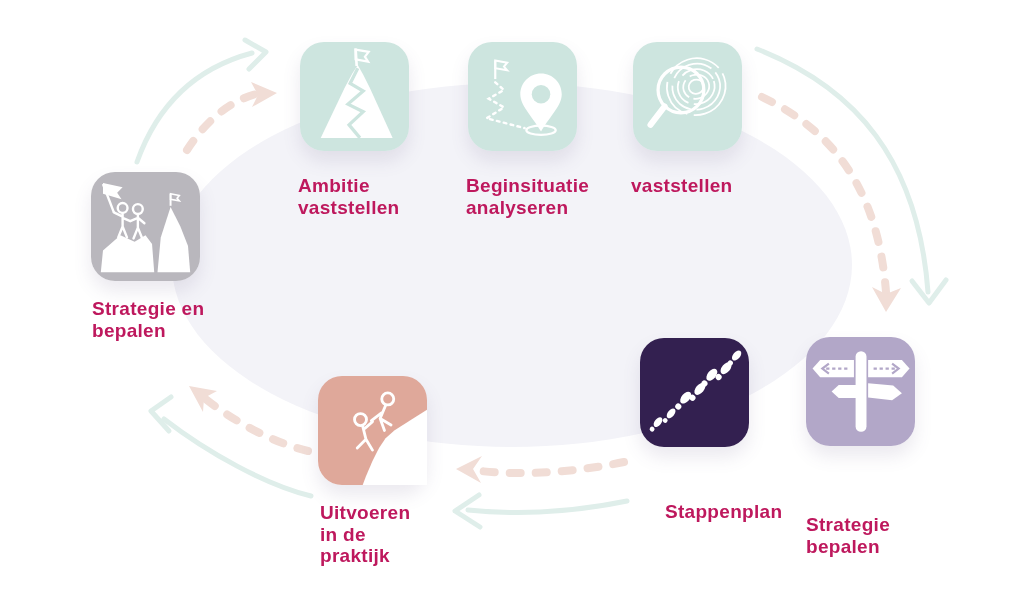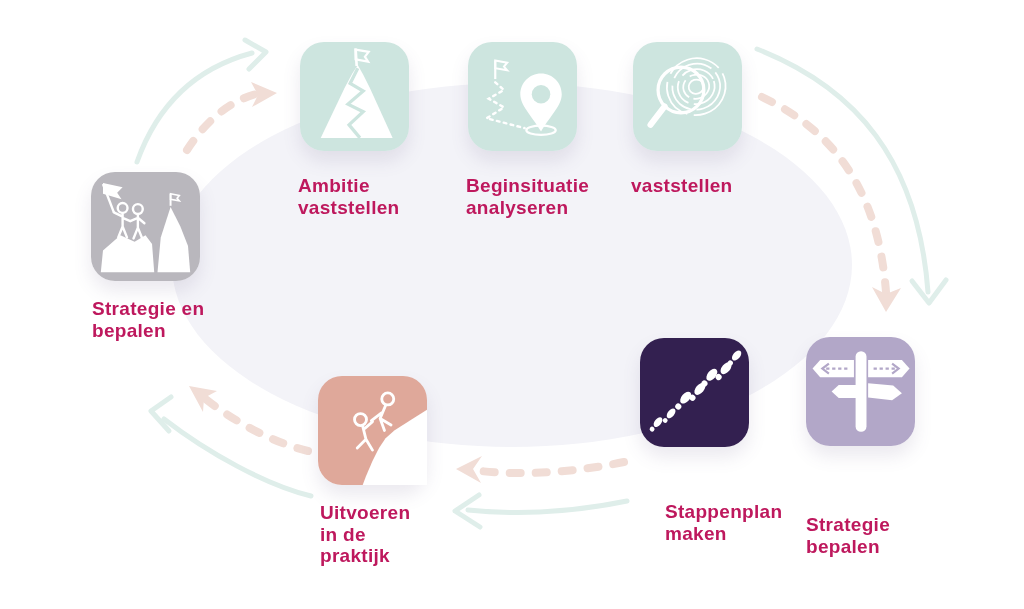--- a/index.html
+++ b/index.html
@@ -145,21 +145,20 @@
           </g>
         <g transform="translate(87 18) rotate(40) scale(0.85)">
             <ellipse cx="0" cy="-3" rx="3.8" ry="6.4"></ellipse>
             <circle cx="0" cy="7.6" r="2.8"></circle>
           </g>
       </g>
     </svg>
   </div>
   <div class="label" style="left:665px;top:466px;margin-top:35px;">
     <span>Stappenplan</span>
-    <span>maken</span>
   </div>
 
   <div class="tile" style="left:318px;top:376px;">
     <svg viewBox="0 0 100 100">
       <rect x="0" y="0" width="100" height="100" rx="22" fill="#dfa89a"></rect>
       <path d="M100 31 L84 41 L70 50 L62 57 L56 66 L50 78 L44 92 L41 100 L100 100 Z" fill="#ffffff"></path>
       <g fill="none" stroke="#ffffff" stroke-width="2.6" stroke-linecap="round" stroke-linejoin="round">
         <circle cx="64" cy="21" r="5.5"></circle>
         <path d="M62 27 L57 39 M58 34 L49 41 M57 39 L67 45 M57 39 L61 50"></path>
         <circle cx="39" cy="40" r="5.5"></circle>

